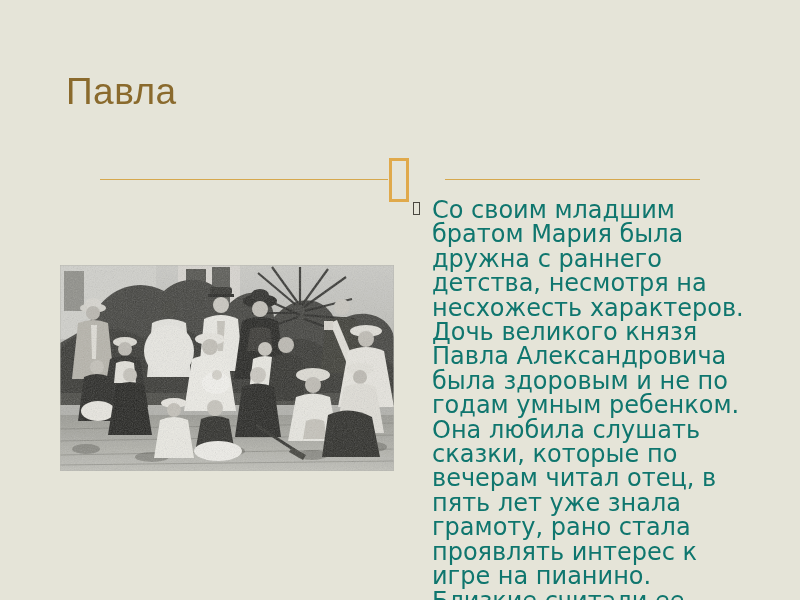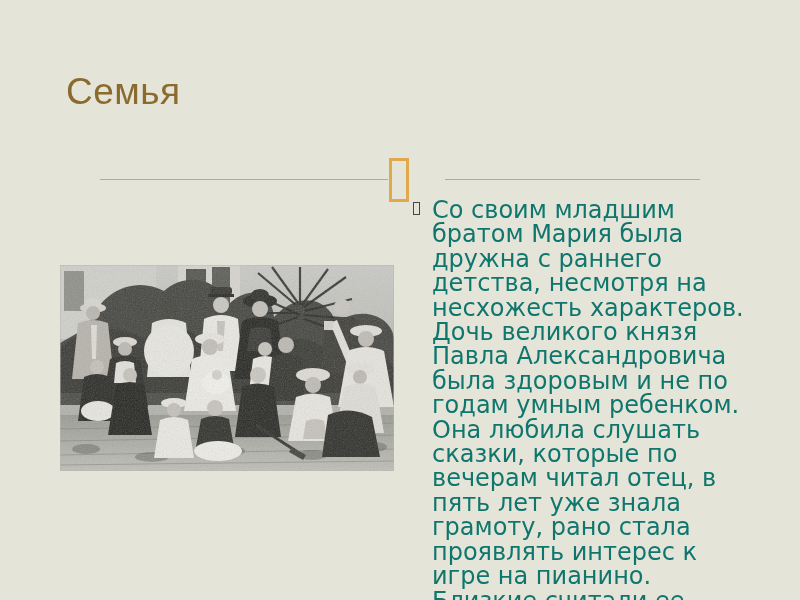--- a/index.html
+++ b/index.html
@@ -117,21 +117,21 @@
     font-family: "DejaVu Sans", "Liberation Sans", sans-serif;
     text-align: left;
     word-spacing: 0px;
   }
 </style>
 </head>
 <body>
 
 <div id="slide">
 
-  <h1 id="slide-title">Семья</h1>
+  <h1 id="slide-title">Павла</h1>
 
   <div id="divider">
     <div class="divider-line-left"></div>
     <div class="divider-glyph"></div>
     <div class="divider-line-right"></div>
   </div>
 
   <div id="photo-frame">
     <svg viewBox="0 0 334 206" preserveAspectRatio="none">
       <defs>

